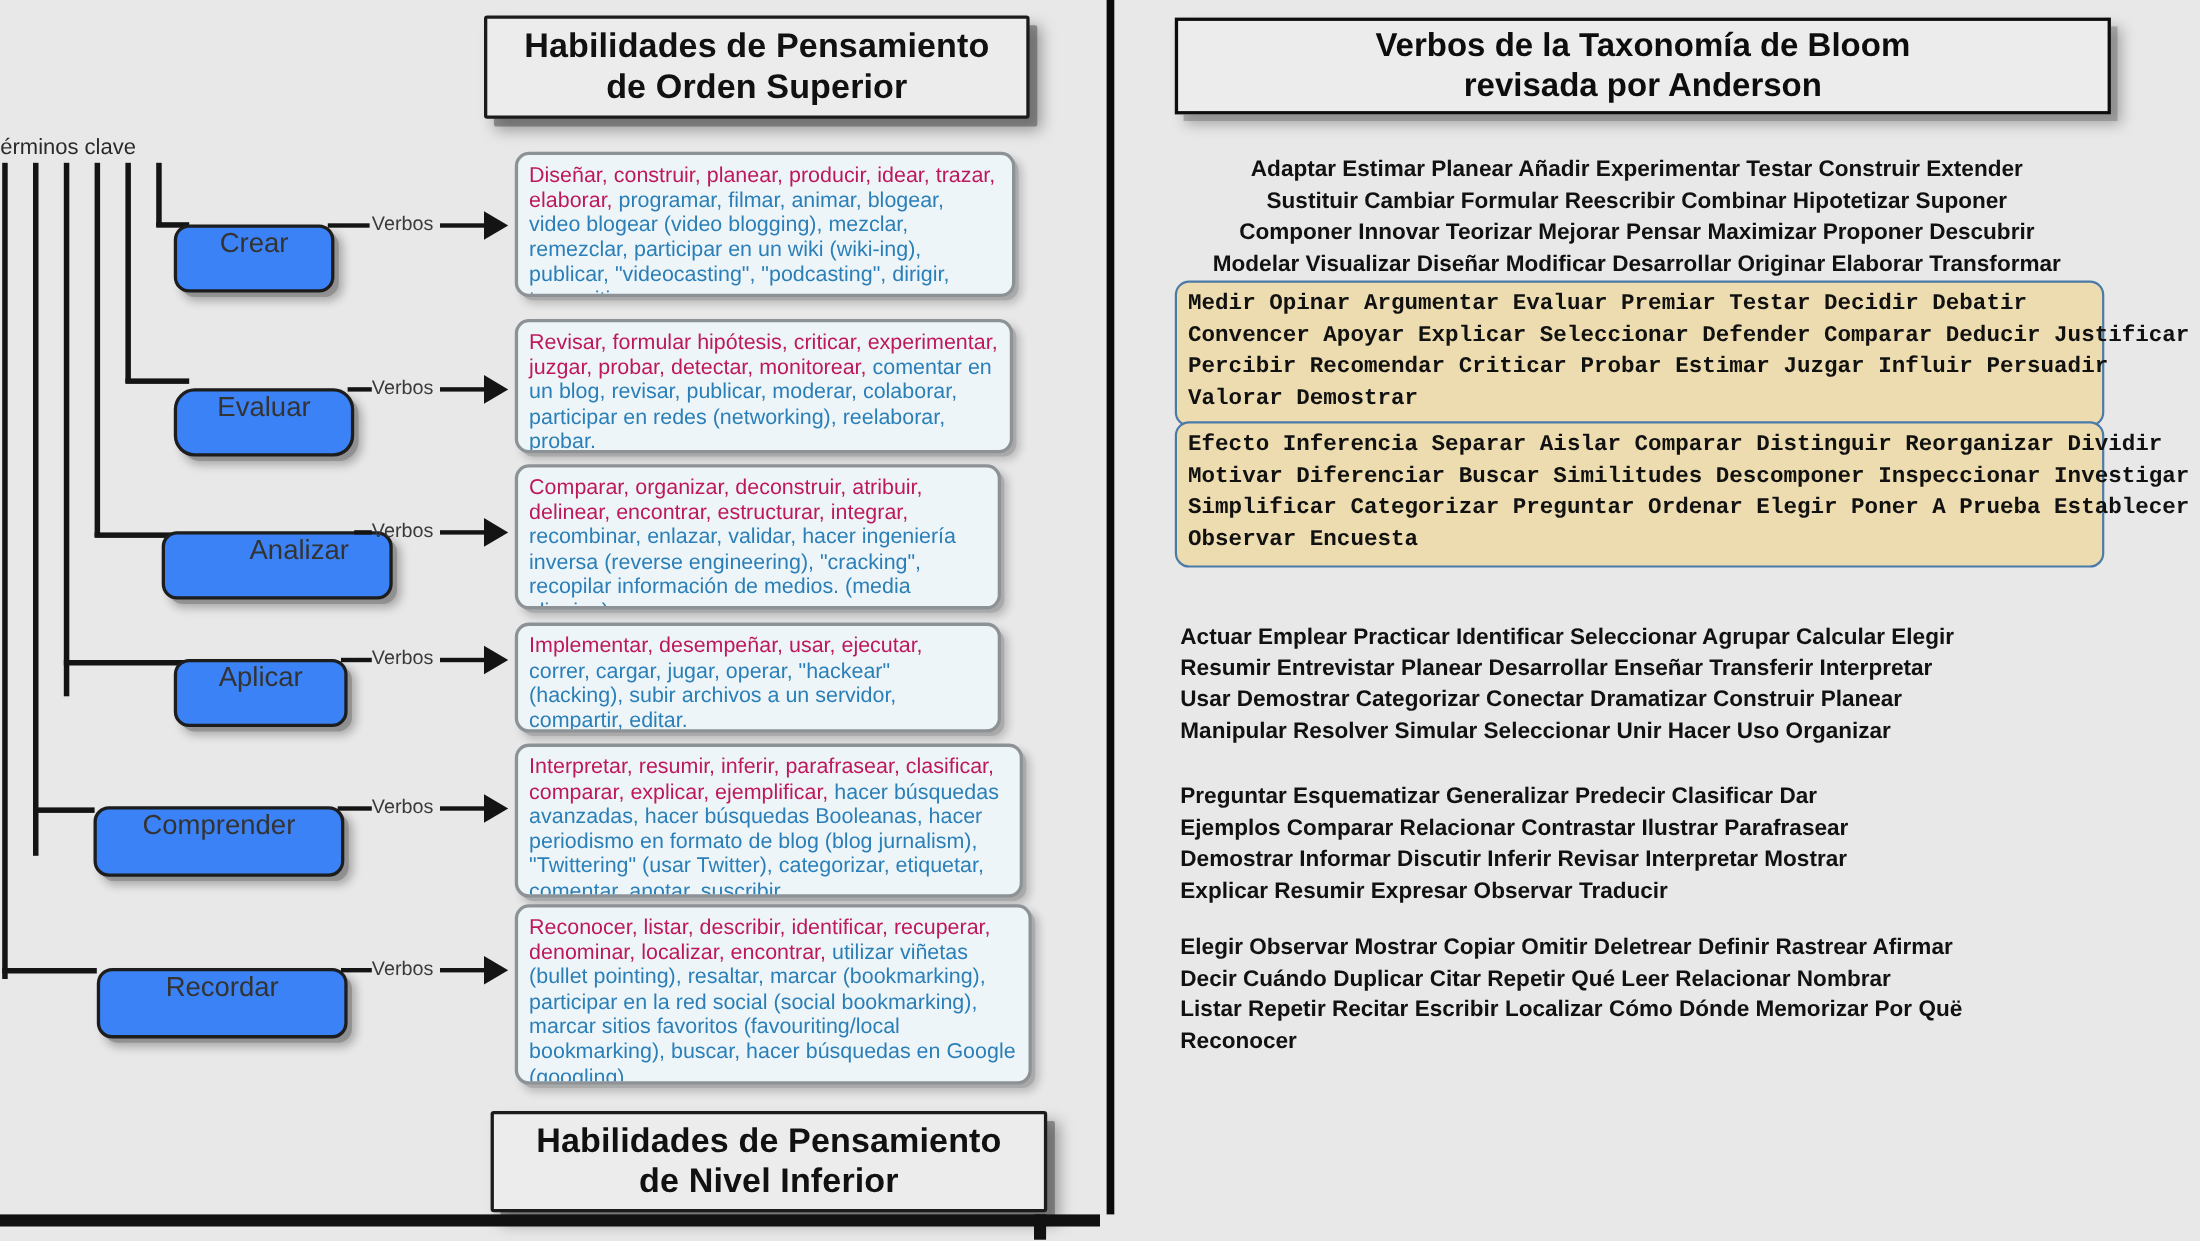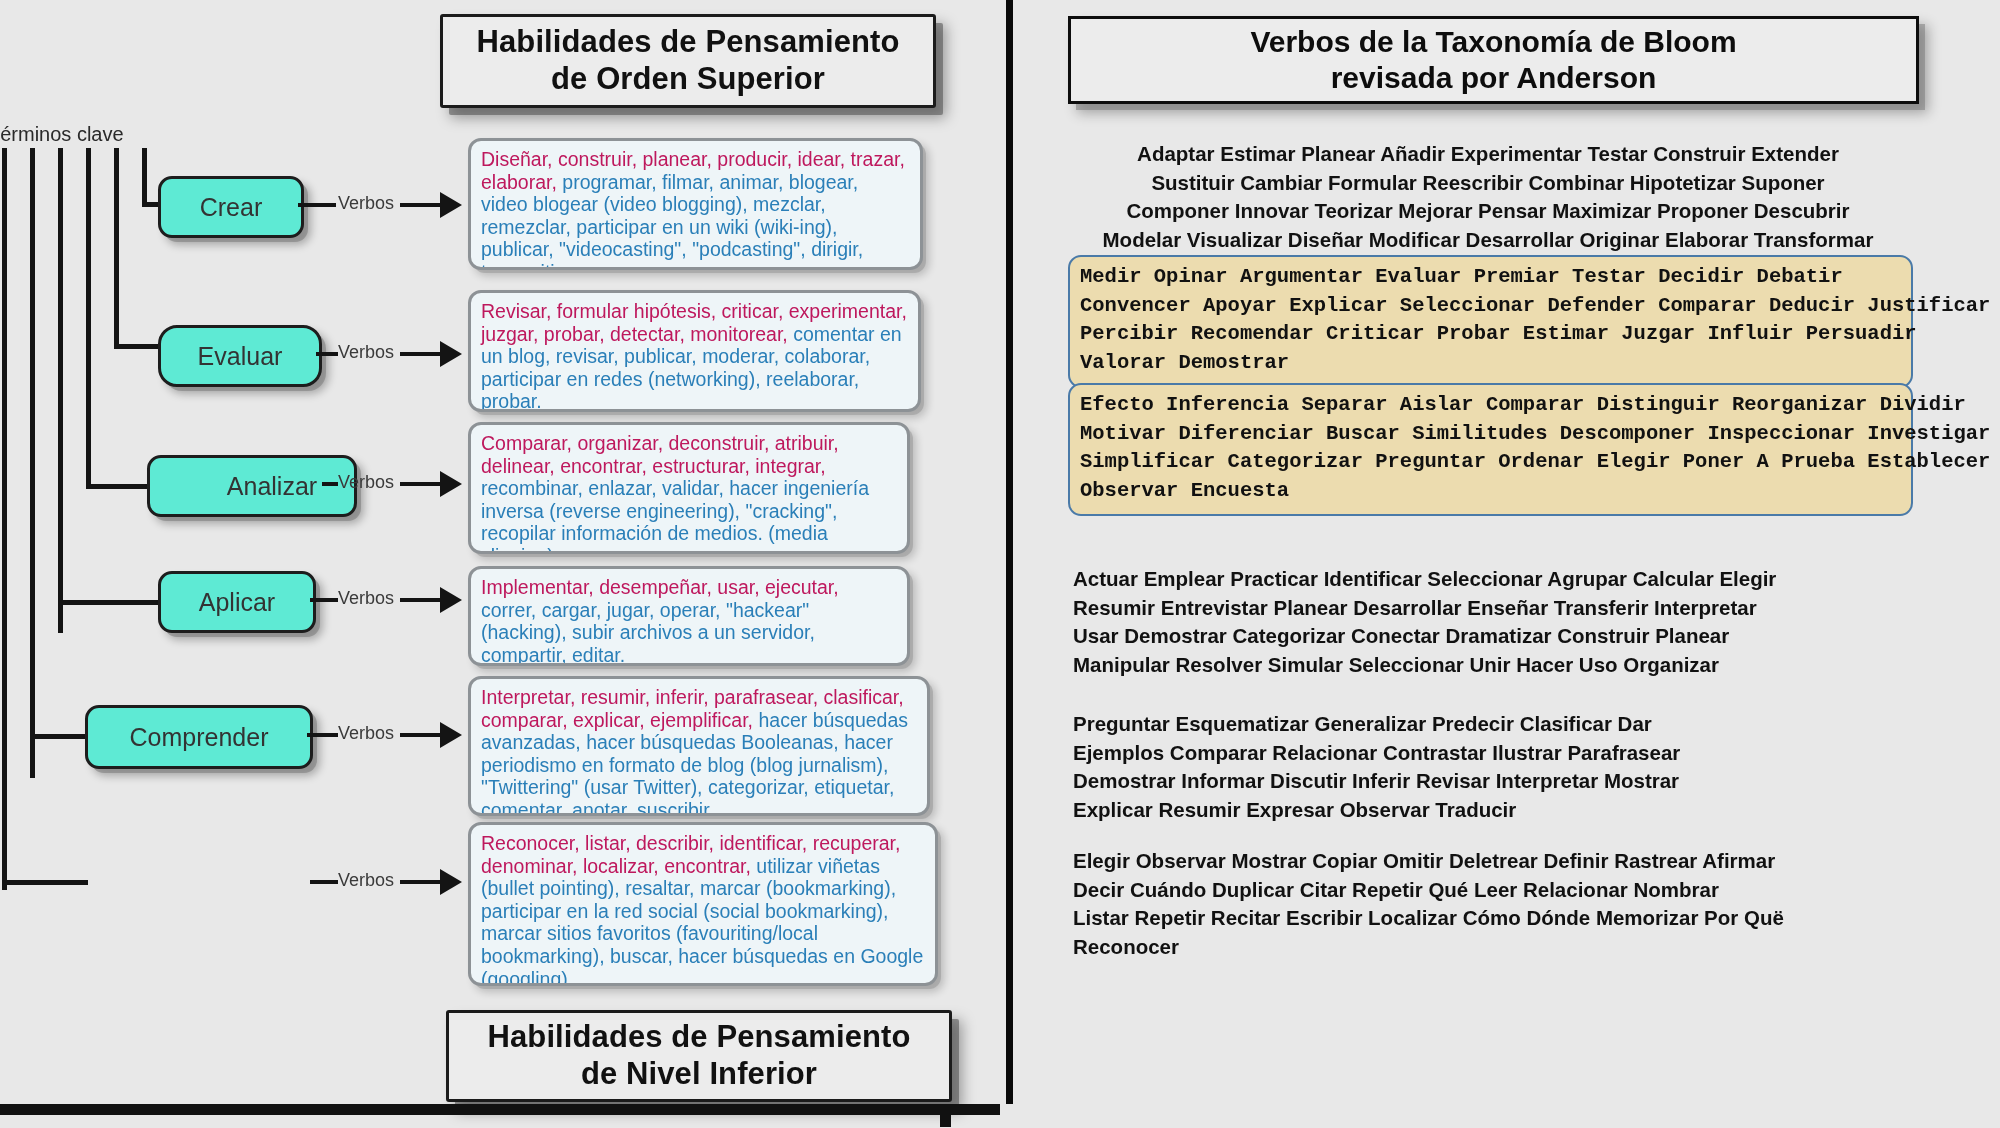--- a/index.html
+++ b/index.html
@@ -53,26 +53,26 @@
     position:absolute;background:#141414;
   }
   .terms-label{
     position:absolute;left:-12px;top:123px;
     font-size:20px;color:#2a2a2a;white-space:nowrap;
   }
 
   
   .level-pill{
     position:absolute;
-    background:#5eead4;
+    background:#3b82f6;
     border:3px solid #1d1d1d;
     border-radius:14px;
     box-shadow:5px 5px 0 -1px rgba(110,110,110,.45), 7px 7px 9px rgba(0,0,0,.28);
-    display:flex;align-items:center;justify-content:center;
-    font-size:25px;color:#333;
+    display:flex;justify-content:center;
+    font-size:25px;color:#333;margin-top:28px;
   }
 
   
   .verbos-label{
     position:absolute;font-size:18px;color:#3a3a3a;
   }
   .conn-line{position:absolute;background:#141414;height:4px;}
   .arrow{
     position:absolute;width:0;height:0;
     border-top:13px solid transparent;
@@ -158,20 +158,23 @@
       </div>
     <div class="level-pill" style="left:147px;top:455px;width:164px;height:56px;padding-left:40px;">
         <span>Analizar</span>
       </div>
     <div class="level-pill" style="left:158px;top:571px;width:152px;height:56px;">
         <span>Aplicar</span>
       </div>
     <div class="level-pill" style="left:85px;top:705px;width:222px;height:58px;">
         <span>Comprender</span>
       </div>
+    <div class="level-pill" style="left:88px;top:852px;width:222px;height:58px;">
+        <span>Recordar</span>
+      </div>
 
     <div class="conn-line" style="left:298px;top:203px;width:38px;"></div>
     <div class="verbos-label" style="left:338px;top:193px;">Verbos</div>
     <div class="conn-line" style="left:400px;top:203px;width:46px;"></div>
     <div class="arrow" style="left:440px;top:192px;"></div>
 
     <div class="conn-line" style="left:316px;top:352px;width:22px;"></div>
     <div class="verbos-label" style="left:338px;top:342px;">Verbos</div>
     <div class="conn-line" style="left:400px;top:352px;width:46px;"></div>
     <div class="arrow" style="left:440px;top:341px;"></div>

